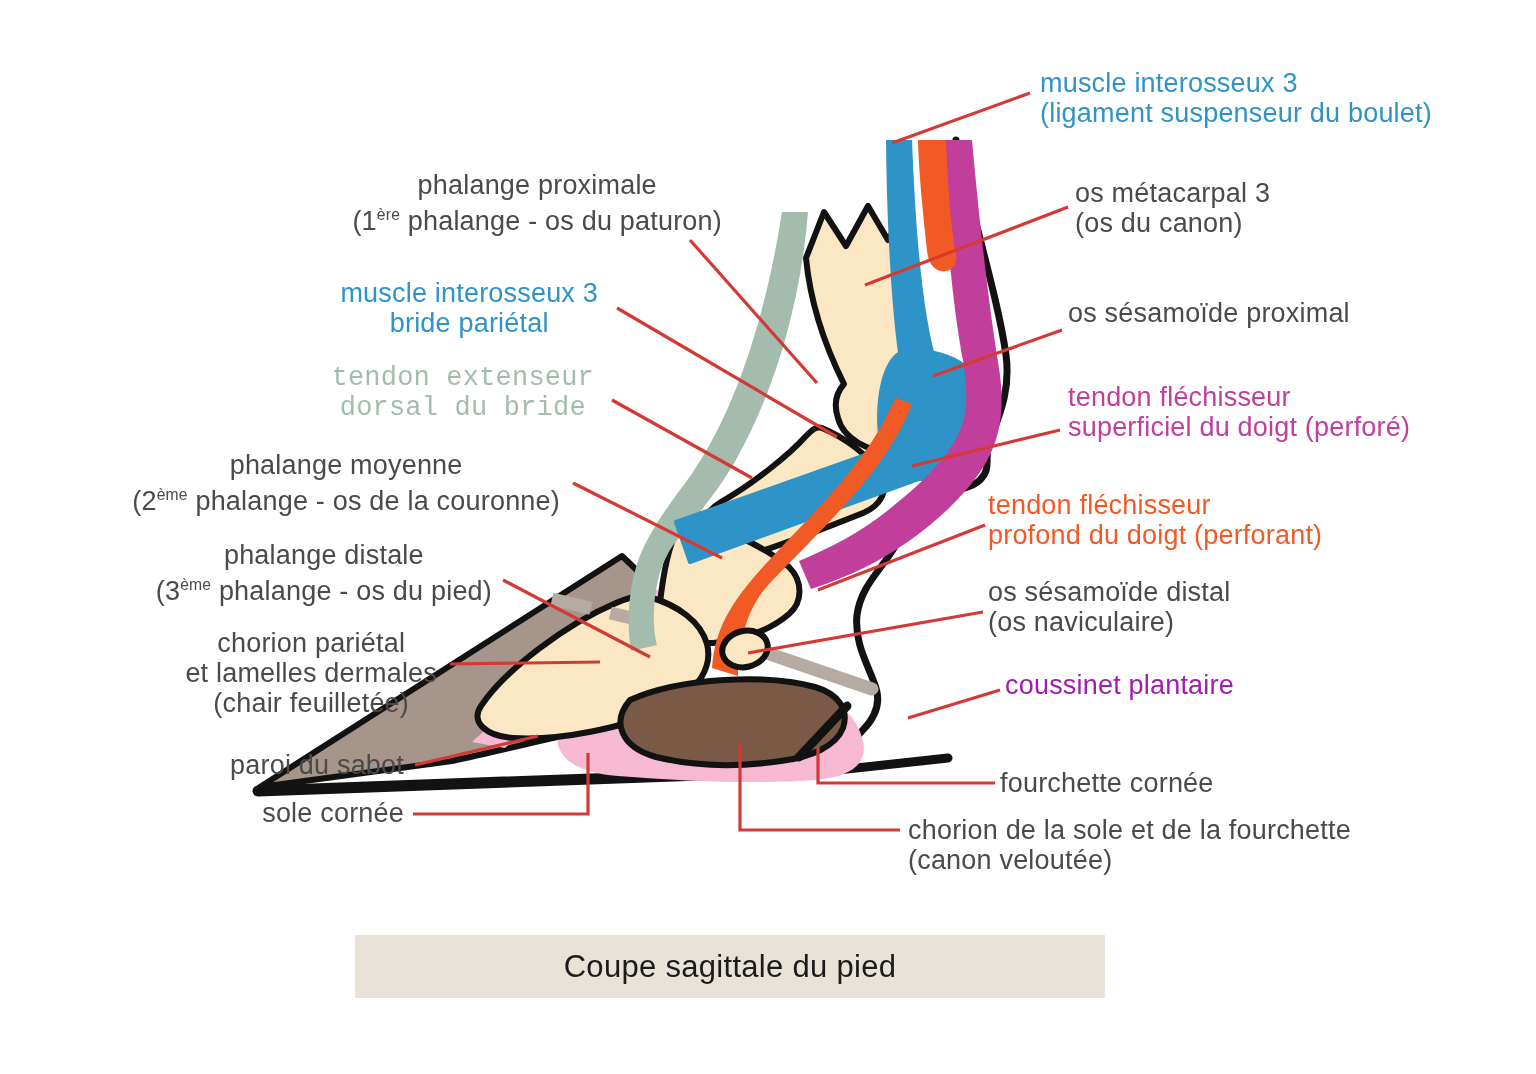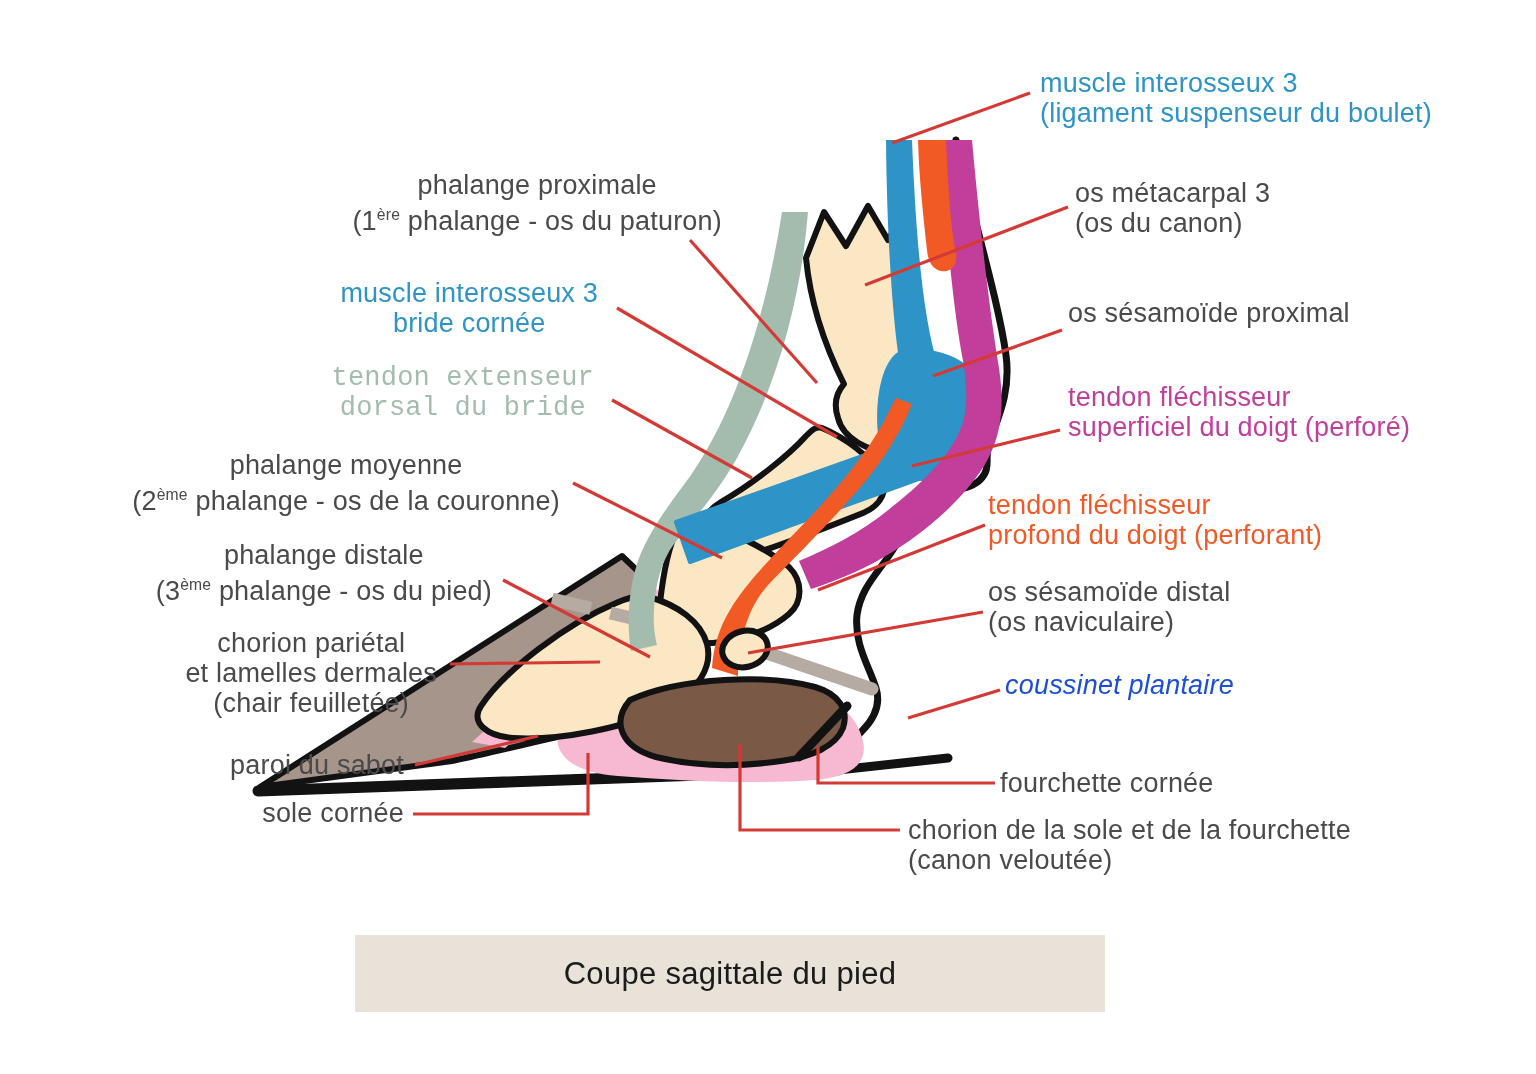--- a/index.html
+++ b/index.html
@@ -6,21 +6,21 @@
   .stage{
     position:relative;width:1536px;height:1074px;overflow:hidden;background:#ffffff;
     font-family:"Liberation Sans","DejaVu Sans",sans-serif;
   }
   .anatomy-svg{position:absolute;left:0;top:0;}
   .labels-layer{position:absolute;left:0;top:0;width:100%;height:100%;pointer-events:none;}
   .dlabel{position:absolute;font-size:27px;line-height:30px;white-space:nowrap;letter-spacing:0.2px;}
   .dlabel.right{text-align:center;}
   .dlabel .sup{font-size:0.58em;vertical-align:super;}
   .caption-box{
-    position:absolute;left:355px;top:935px;width:750px;height:77px;
+    position:absolute;left:355px;top:935px;width:750px;height:63px;
     background:var(--title-bg);display:flex;align-items:center;justify-content:center;
   }
   .caption-text{font-size:31px;color:var(--title-text);letter-spacing:0.3px;}
 </style>
 </head>
 <body>
 
 <div class="stage">
 
   <svg class="anatomy-svg" width="1536" height="1074" viewBox="0 0 1536 1074">
@@ -104,21 +104,21 @@
       </g>
   </svg>
 
   <div class="labels-layer">
       <div class="dlabel right" style="top: 170px; right: 814px; color: rgb(74, 74, 74);">
         <div><span>phalange proximale</span></div>
         <div><span>(1</span><span class="sup">ère</span><span> phalange - os du paturon)</span></div>
       </div>
       <div class="dlabel right" style="top: 278px; right: 938px; color: rgb(46, 147, 198);">
         <div><span>muscle interosseux 3</span></div>
-        <div><span>bride cornée</span></div>
+        <div><span>bride pariétal</span></div>
       </div>
       <div class="dlabel right" style="top: 363px; right: 942px; color: rgb(163, 188, 174); font-family: Liberation Mono, monospace;">
         <div><span>tendon extenseur</span></div>
         <div><span>dorsal du bride</span></div>
       </div>
       <div class="dlabel right" style="top: 450px; right: 976px; color: rgb(74, 74, 74);">
         <div><span>phalange moyenne</span></div>
         <div><span>(2</span><span class="sup">ème</span><span> phalange - os de la couronne)</span></div>
       </div>
       <div class="dlabel right" style="top: 540px; right: 1044px; color: rgb(74, 74, 74);">
@@ -152,21 +152,21 @@
         <div><span>superficiel du doigt (perforé)</span></div>
       </div>
       <div class="dlabel left" style="top: 490px; left: 988px; color: rgb(241, 90, 36);">
         <div><span>tendon fléchisseur</span></div>
         <div><span>profond du doigt (perforant)</span></div>
       </div>
       <div class="dlabel left" style="top: 577px; left: 988px; color: rgb(74, 74, 74);">
         <div><span>os sésamoïde distal</span></div>
         <div><span>(os naviculaire)</span></div>
       </div>
-      <div class="dlabel left" style="top: 670px; left: 1005px; color: #1d4ed8; font-style: italic;">
+      <div class="dlabel left" style="top: 670px; left: 1005px; color: #a21caf;">
         <div><span>coussinet plantaire</span></div>
       </div>
       <div class="dlabel left" style="top: 768px; left: 1000px; color: rgb(74, 74, 74);">
         <div><span>fourchette cornée</span></div>
       </div>
       <div class="dlabel left" style="top: 815px; left: 908px; color: rgb(74, 74, 74);">
         <div><span>chorion de la sole et de la fourchette</span></div>
         <div><span>(canon veloutée)</span></div>
       </div>
     </div>

